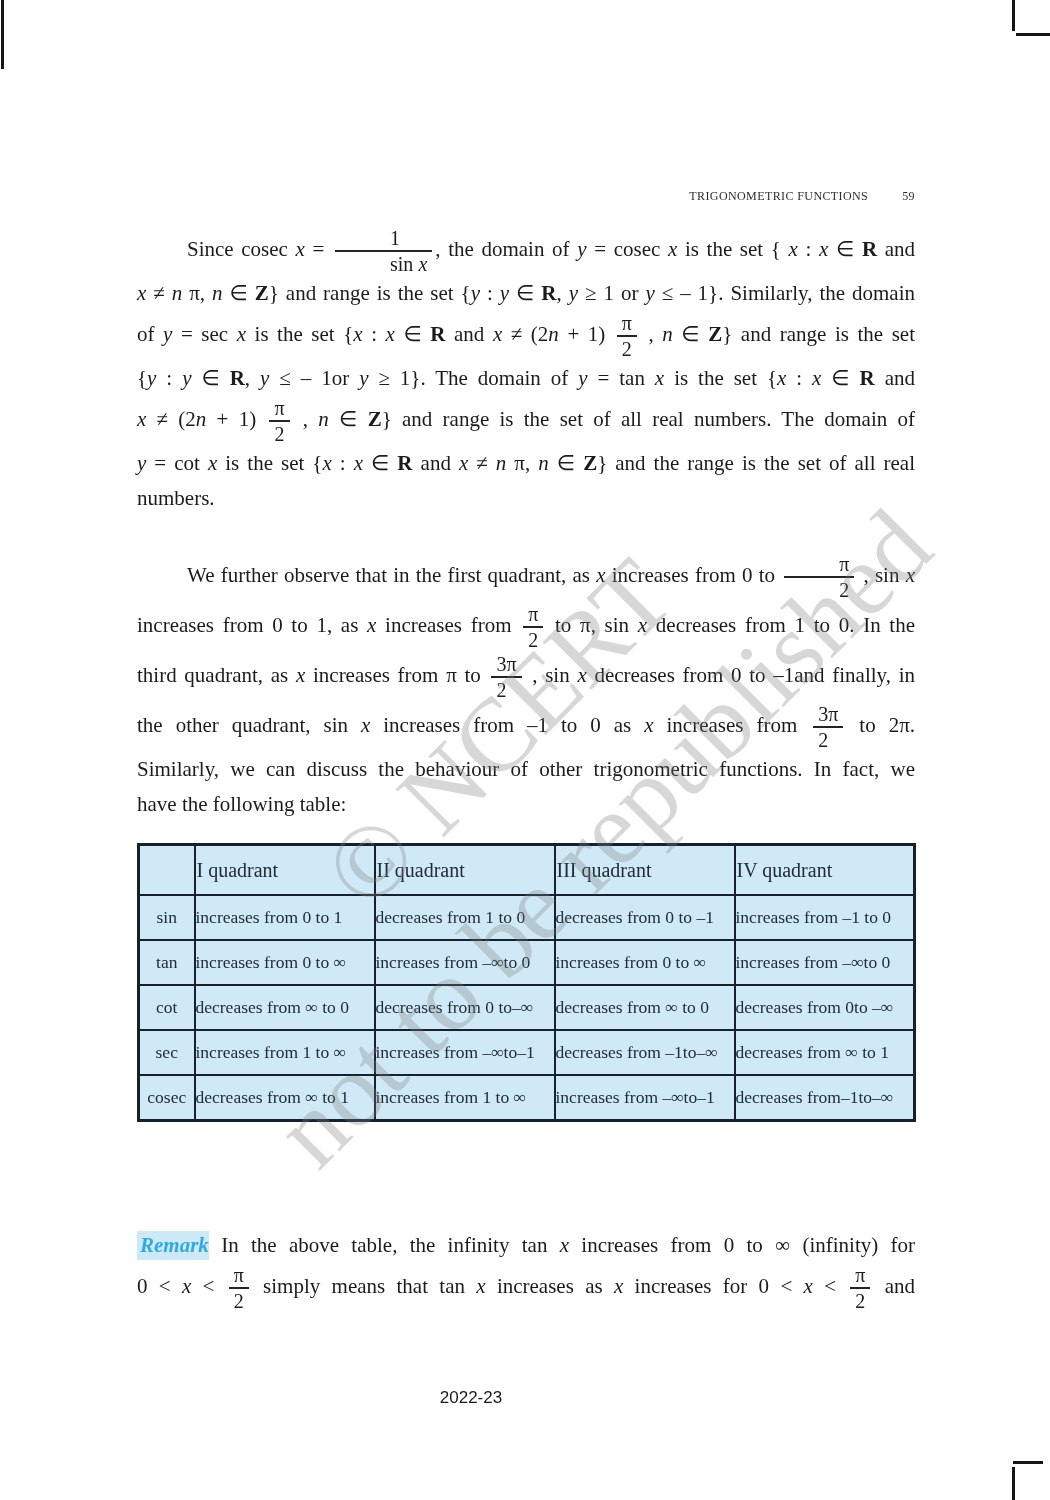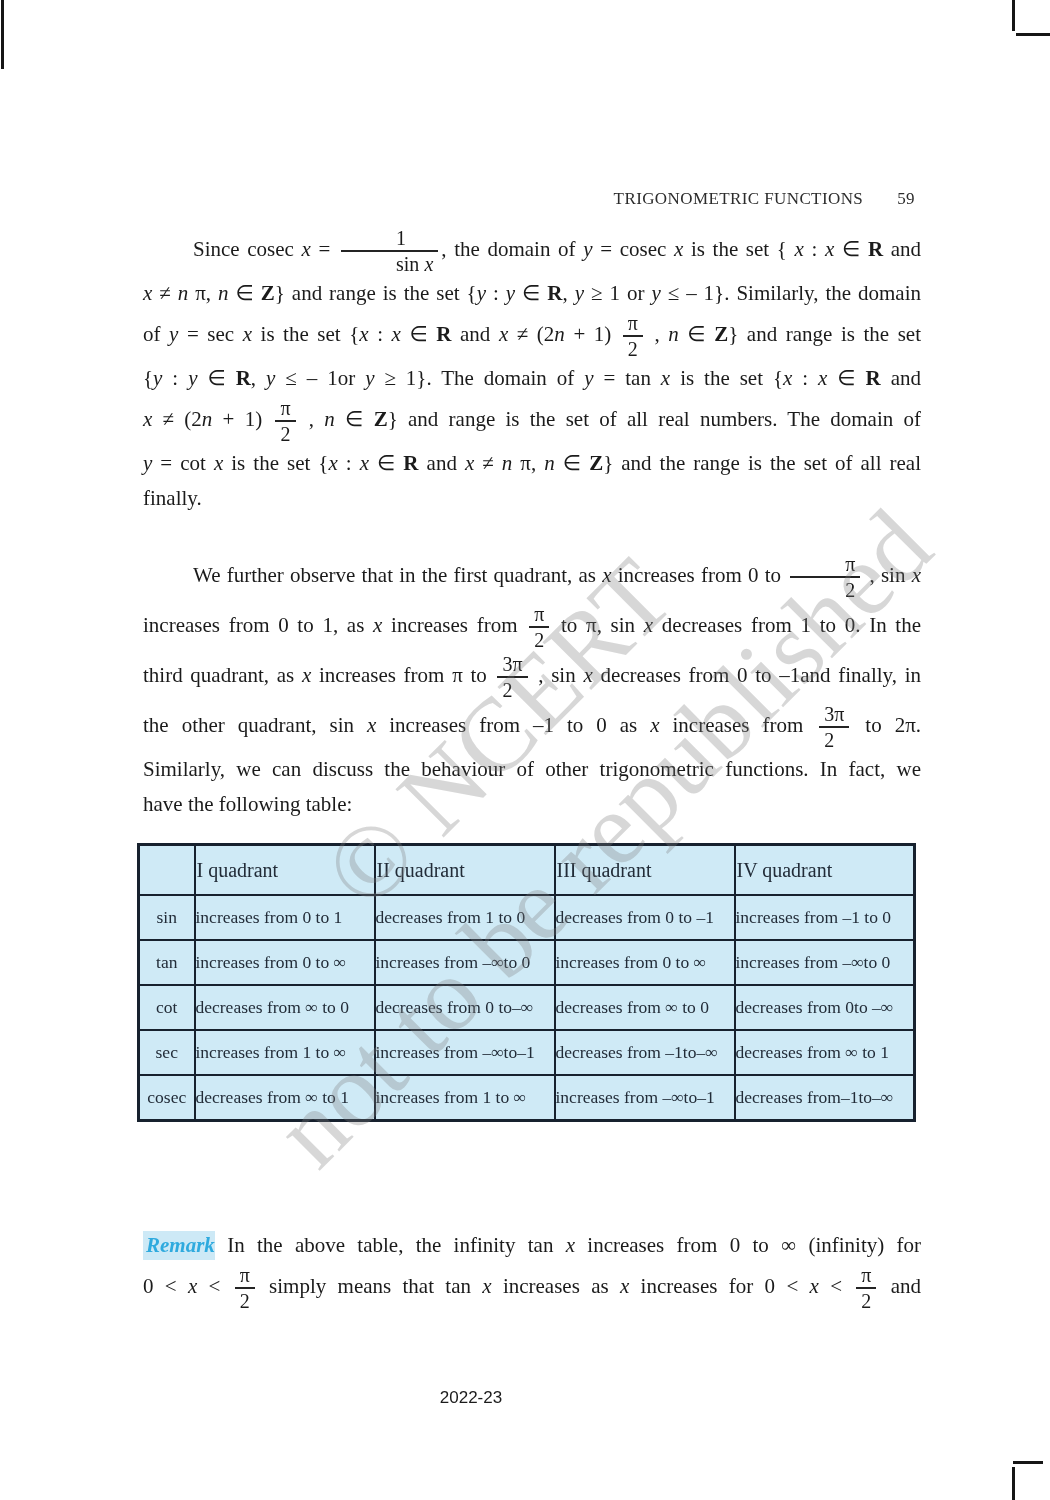--- a/index.html
+++ b/index.html
@@ -13,35 +13,35 @@
   .crop { position:absolute; background:#161616; z-index:30; }
   .crop-tl-v { left:1px;   top:0;      width:3px;  height:69px; }
   .crop-tr-v { left:1012px;top:0;      width:3px;  height:31px; }
   .crop-tr-h { left:1016px;top:33px;   width:34px; height:3px;  }
   .crop-br-h { left:1013px;top:1461px; width:30px; height:3px;  }
   .crop-br-v { left:1012px;top:1467px; width:3px;  height:33px; }
 
   
   .runhead {
     position:absolute; top:189px; left:0; width:915px; text-align:right;
-    font-size:17px; color:#2c2c2c; letter-spacing:0.4px; z-index:10;
+    font-size:12px; color:#2c2c2c; letter-spacing:0.4px; z-index:10;
   }
   .runhead .pgnum { margin-left:34px; }
 
   
   .watermark {
     position:absolute; left:-80px; top:638px; width:1260px;
     transform:rotate(-45deg); text-align:center; white-space:nowrap;
     font-family:"Liberation Serif", serif; font-size:104px; line-height:1.42;
     color:var(--wm-color,#7d7d7d); opacity:0.30;
     z-index:20; pointer-events:none;
   }
 
   
-  .para { position:absolute; left:143px; width:778px; font-size:21px; z-index:10; }
+  .para { position:absolute; left:137px; width:778px; font-size:21px; z-index:10; }
   .para-1 { top:226px; }
   .para-2 { top:552px; }
   .remark-block { top:1228px; }
   .line { line-height:35px; min-height:35px; }
   .line.full { text-align:justify; text-align-last:justify; }
   .line.indent { text-indent:50px; }
   .c-i { font-style:italic; }
   .c-b { font-weight:bold; }
   .c-rm {
     font-style:italic; font-weight:bold;
@@ -96,21 +96,21 @@
     <div>not to be republished</div>
   </div>
 
   <div class="para para-1">
       <div class="line full indent"><span>Since cosec </span><span class="c-i">x</span><span> = </span><span class="frac"><span class="num"><span>1</span></span><span class="den"><span>sin </span><span class="c-i">x</span></span></span><span>, the domain of </span><span class="c-i">y</span><span> = cosec </span><span class="c-i">x</span><span> is the set { </span><span class="c-i">x</span><span> : </span><span class="c-i">x</span><span> ∈ </span><span class="c-b">R</span><span> and</span></div>
       <div class="line full"><span class="c-i">x</span><span> ≠ </span><span class="c-i">n</span><span> π, </span><span class="c-i">n</span><span> ∈ </span><span class="c-b">Z</span><span>} and range is the set {</span><span class="c-i">y</span><span> : </span><span class="c-i">y</span><span> ∈ </span><span class="c-b">R</span><span>, </span><span class="c-i">y</span><span> ≥ 1 or </span><span class="c-i">y</span><span> ≤ – 1}. Similarly, the domain</span></div>
       <div class="line full"><span>of </span><span class="c-i">y</span><span> = sec </span><span class="c-i">x</span><span> is the set {</span><span class="c-i">x</span><span> : </span><span class="c-i">x</span><span> ∈ </span><span class="c-b">R</span><span> and </span><span class="c-i">x</span><span> ≠ (2</span><span class="c-i">n</span><span> + 1) </span><span class="frac"><span class="num"><span>π</span></span><span class="den"><span>2</span></span></span><span> , </span><span class="c-i">n</span><span> ∈ </span><span class="c-b">Z</span><span>} and range is the set</span></div>
       <div class="line full"><span>{</span><span class="c-i">y</span><span> : </span><span class="c-i">y</span><span> ∈ </span><span class="c-b">R</span><span>, </span><span class="c-i">y</span><span> ≤ – 1or </span><span class="c-i">y</span><span> ≥ 1}. The domain of </span><span class="c-i">y</span><span> = tan </span><span class="c-i">x</span><span> is the set {</span><span class="c-i">x</span><span> : </span><span class="c-i">x</span><span> ∈ </span><span class="c-b">R</span><span> and</span></div>
       <div class="line full"><span class="c-i">x</span><span> ≠ (2</span><span class="c-i">n</span><span> + 1) </span><span class="frac"><span class="num"><span>π</span></span><span class="den"><span>2</span></span></span><span> , </span><span class="c-i">n</span><span> ∈ </span><span class="c-b">Z</span><span>} and range is the set of all real numbers. The domain of</span></div>
       <div class="line full"><span class="c-i">y</span><span> = cot </span><span class="c-i">x</span><span> is the set {</span><span class="c-i">x</span><span> : </span><span class="c-i">x</span><span> ∈ </span><span class="c-b">R</span><span> and </span><span class="c-i">x</span><span> ≠ </span><span class="c-i">n</span><span> π, </span><span class="c-i">n</span><span> ∈ </span><span class="c-b">Z</span><span>} and the range is the set of all real</span></div>
-      <div class="line"><span>finally.</span></div>
+      <div class="line"><span>numbers.</span></div>
     </div>
 
   <div class="para para-2">
       <div class="line full indent"><span>We further observe that in the first quadrant, as </span><span class="c-i">x</span><span> increases from 0 to </span><span class="frac"><span class="num"><span>π</span></span><span class="den"><span>2</span></span></span><span> , sin </span><span class="c-i">x</span></div>
       <div class="line full"><span>increases from 0 to 1, as </span><span class="c-i">x</span><span> increases from </span><span class="frac"><span class="num"><span>π</span></span><span class="den"><span>2</span></span></span><span> to π, sin </span><span class="c-i">x</span><span> decreases from 1 to 0. In the</span></div>
       <div class="line full"><span>third quadrant, as </span><span class="c-i">x</span><span> increases from π to </span><span class="frac"><span class="num"><span>3π</span></span><span class="den"><span>2</span></span></span><span> , sin </span><span class="c-i">x</span><span> decreases from 0 to –1and finally, in</span></div>
       <div class="line full"><span>the other quadrant, sin </span><span class="c-i">x</span><span> increases from –1 to 0 as </span><span class="c-i">x</span><span> increases from </span><span class="frac"><span class="num"><span>3π</span></span><span class="den"><span>2</span></span></span><span> to 2π.</span></div>
       <div class="line full"><span>Similarly, we can discuss the behaviour of other trigonometric functions. In fact, we</span></div>
       <div class="line"><span>have the following table:</span></div>
     </div>

